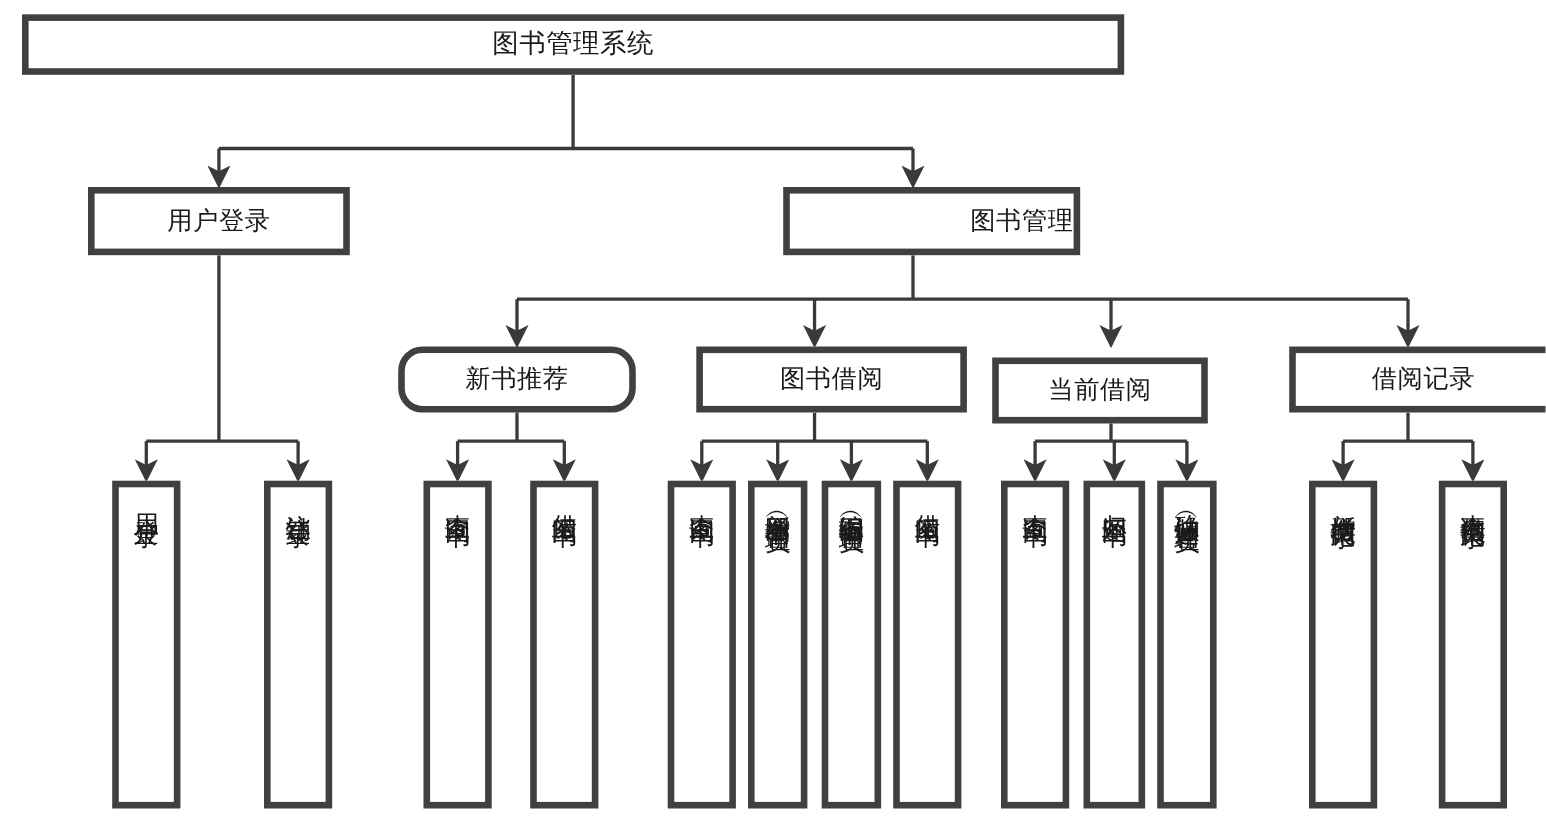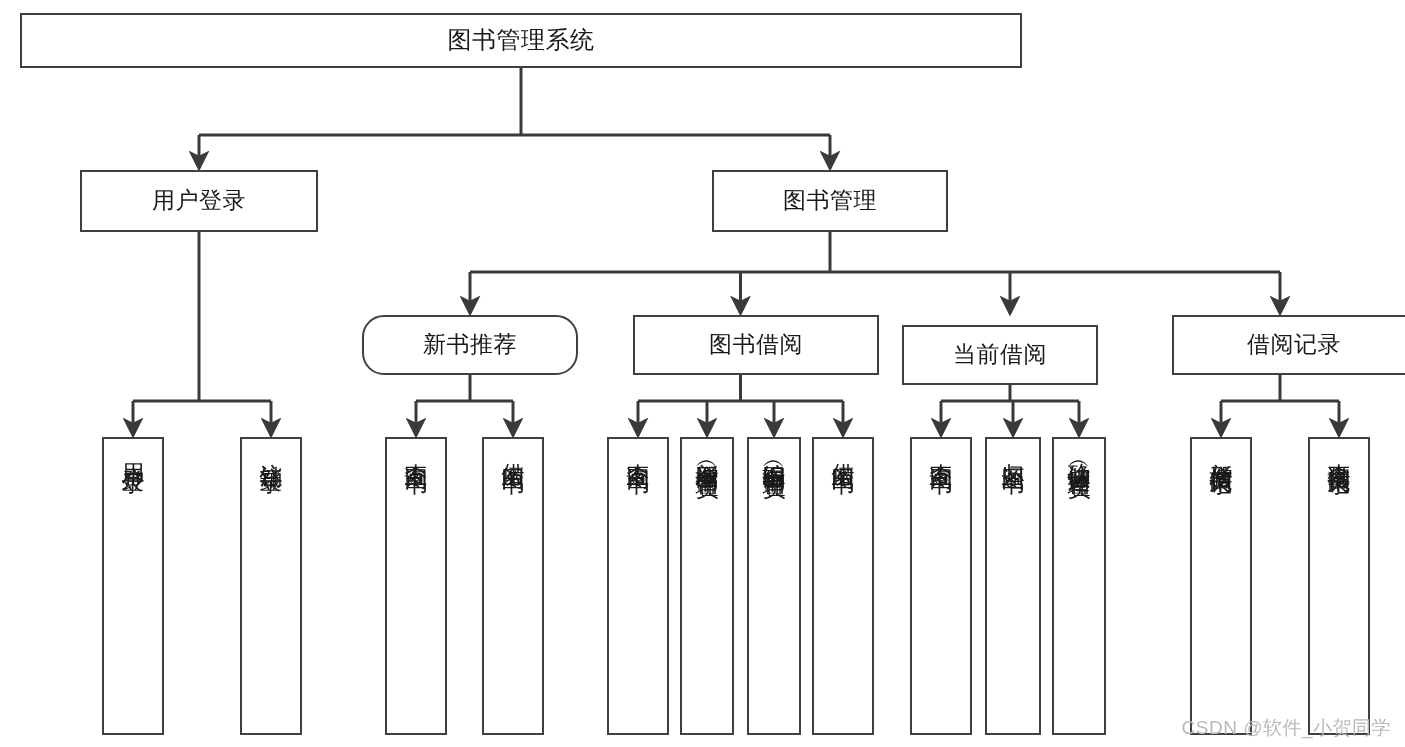--- a/index.html
+++ b/index.html
@@ -9,21 +9,21 @@
   }
   #canvas{position:relative;width:1405px;height:747px;background:#ffffff;}
 
   
   #wires{position:absolute;left:0;top:0;width:1405px;height:747px;}
 
   .node{
     position:absolute;
     box-sizing:border-box;
     background:#ffffff;
-    border:2px solid #404040;
+    border:6px solid #404040;
     display:flex;
     align-items:center;
     justify-content:center;
     color:#1a1a1a;
   }
   .node .lbl{
     display:block;
     line-height:1.28;
     letter-spacing:0.5px;
     white-space:pre;
@@ -106,21 +106,21 @@
       </g>
   </svg>
 
   <div id="node-layer">
       <div class="node h root tall" style="left: 20px; top: 13px; width: 1002px; height: 55px;">
         <span class="lbl">图书管理系统</span>
       </div>
       <div class="node h" style="left: 80px; top: 170px; width: 238px; height: 62px;">
         <span class="lbl">用户登录</span>
       </div>
-      <div class="node h" style="left: 712px; top: 170px; width: 236px; height: 62px;">
+      <div class="node h" style="left: 712px; top: 170px; width: 270px; height: 62px; justify-content: flex-end;">
         <span class="lbl">图书管理</span>
       </div>
       <div class="node h" style="left: 362px; top: 315px; width: 216px; height: 60px; border-radius: 22px;">
         <span class="lbl">新书推荐</span>
       </div>
       <div class="node h" style="left: 633px; top: 315px; width: 246px; height: 60px;">
         <span class="lbl">图书借阅</span>
       </div>
       <div class="node h" style="left: 902px; top: 325px; width: 196px; height: 60px;">
         <span class="lbl">当前借阅</span>
@@ -162,14 +162,13 @@
         <span class="lbl">确认归还（管理员）</span>
       </div>
       <div class="node v tall" style="left: 1190px; top: 437px; width: 62px; height: 298px;">
         <span class="lbl">新增借阅记录</span>
       </div>
       <div class="node v tall" style="left: 1308px; top: 437px; width: 62px; height: 298px;">
         <span class="lbl">查询借阅记录</span>
       </div>
     </div>
 
-  <div class="watermark">CSDN @软件_小贺同学</div>
 </div>
 
 </body></html>

